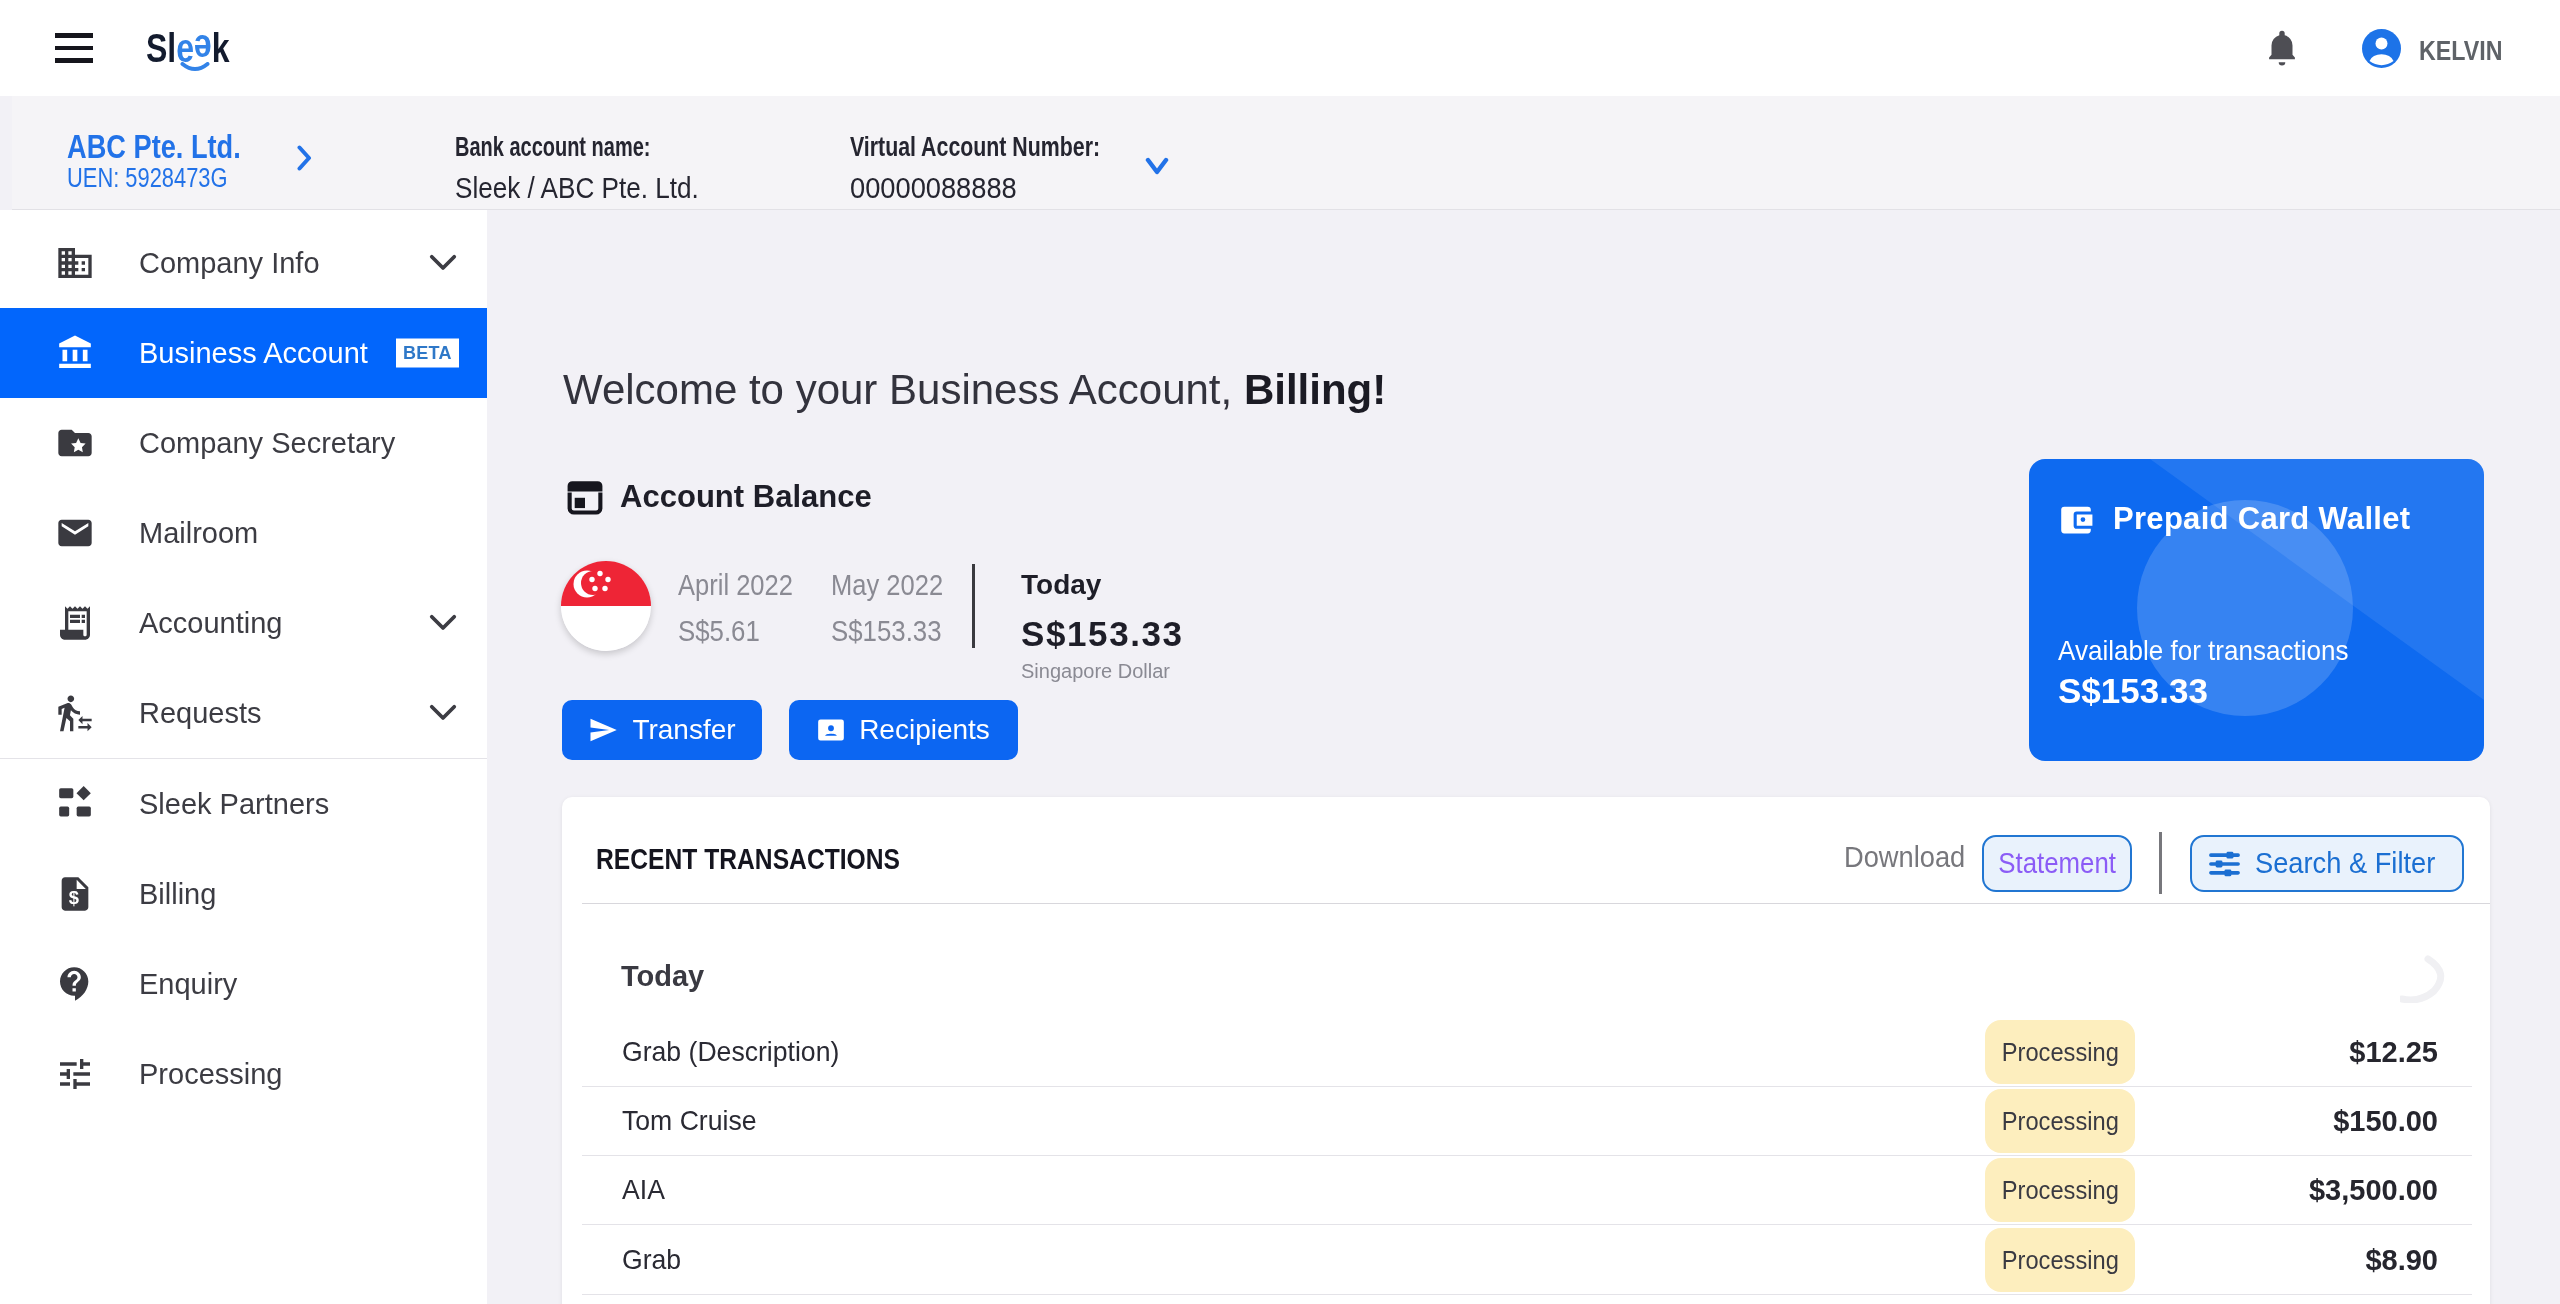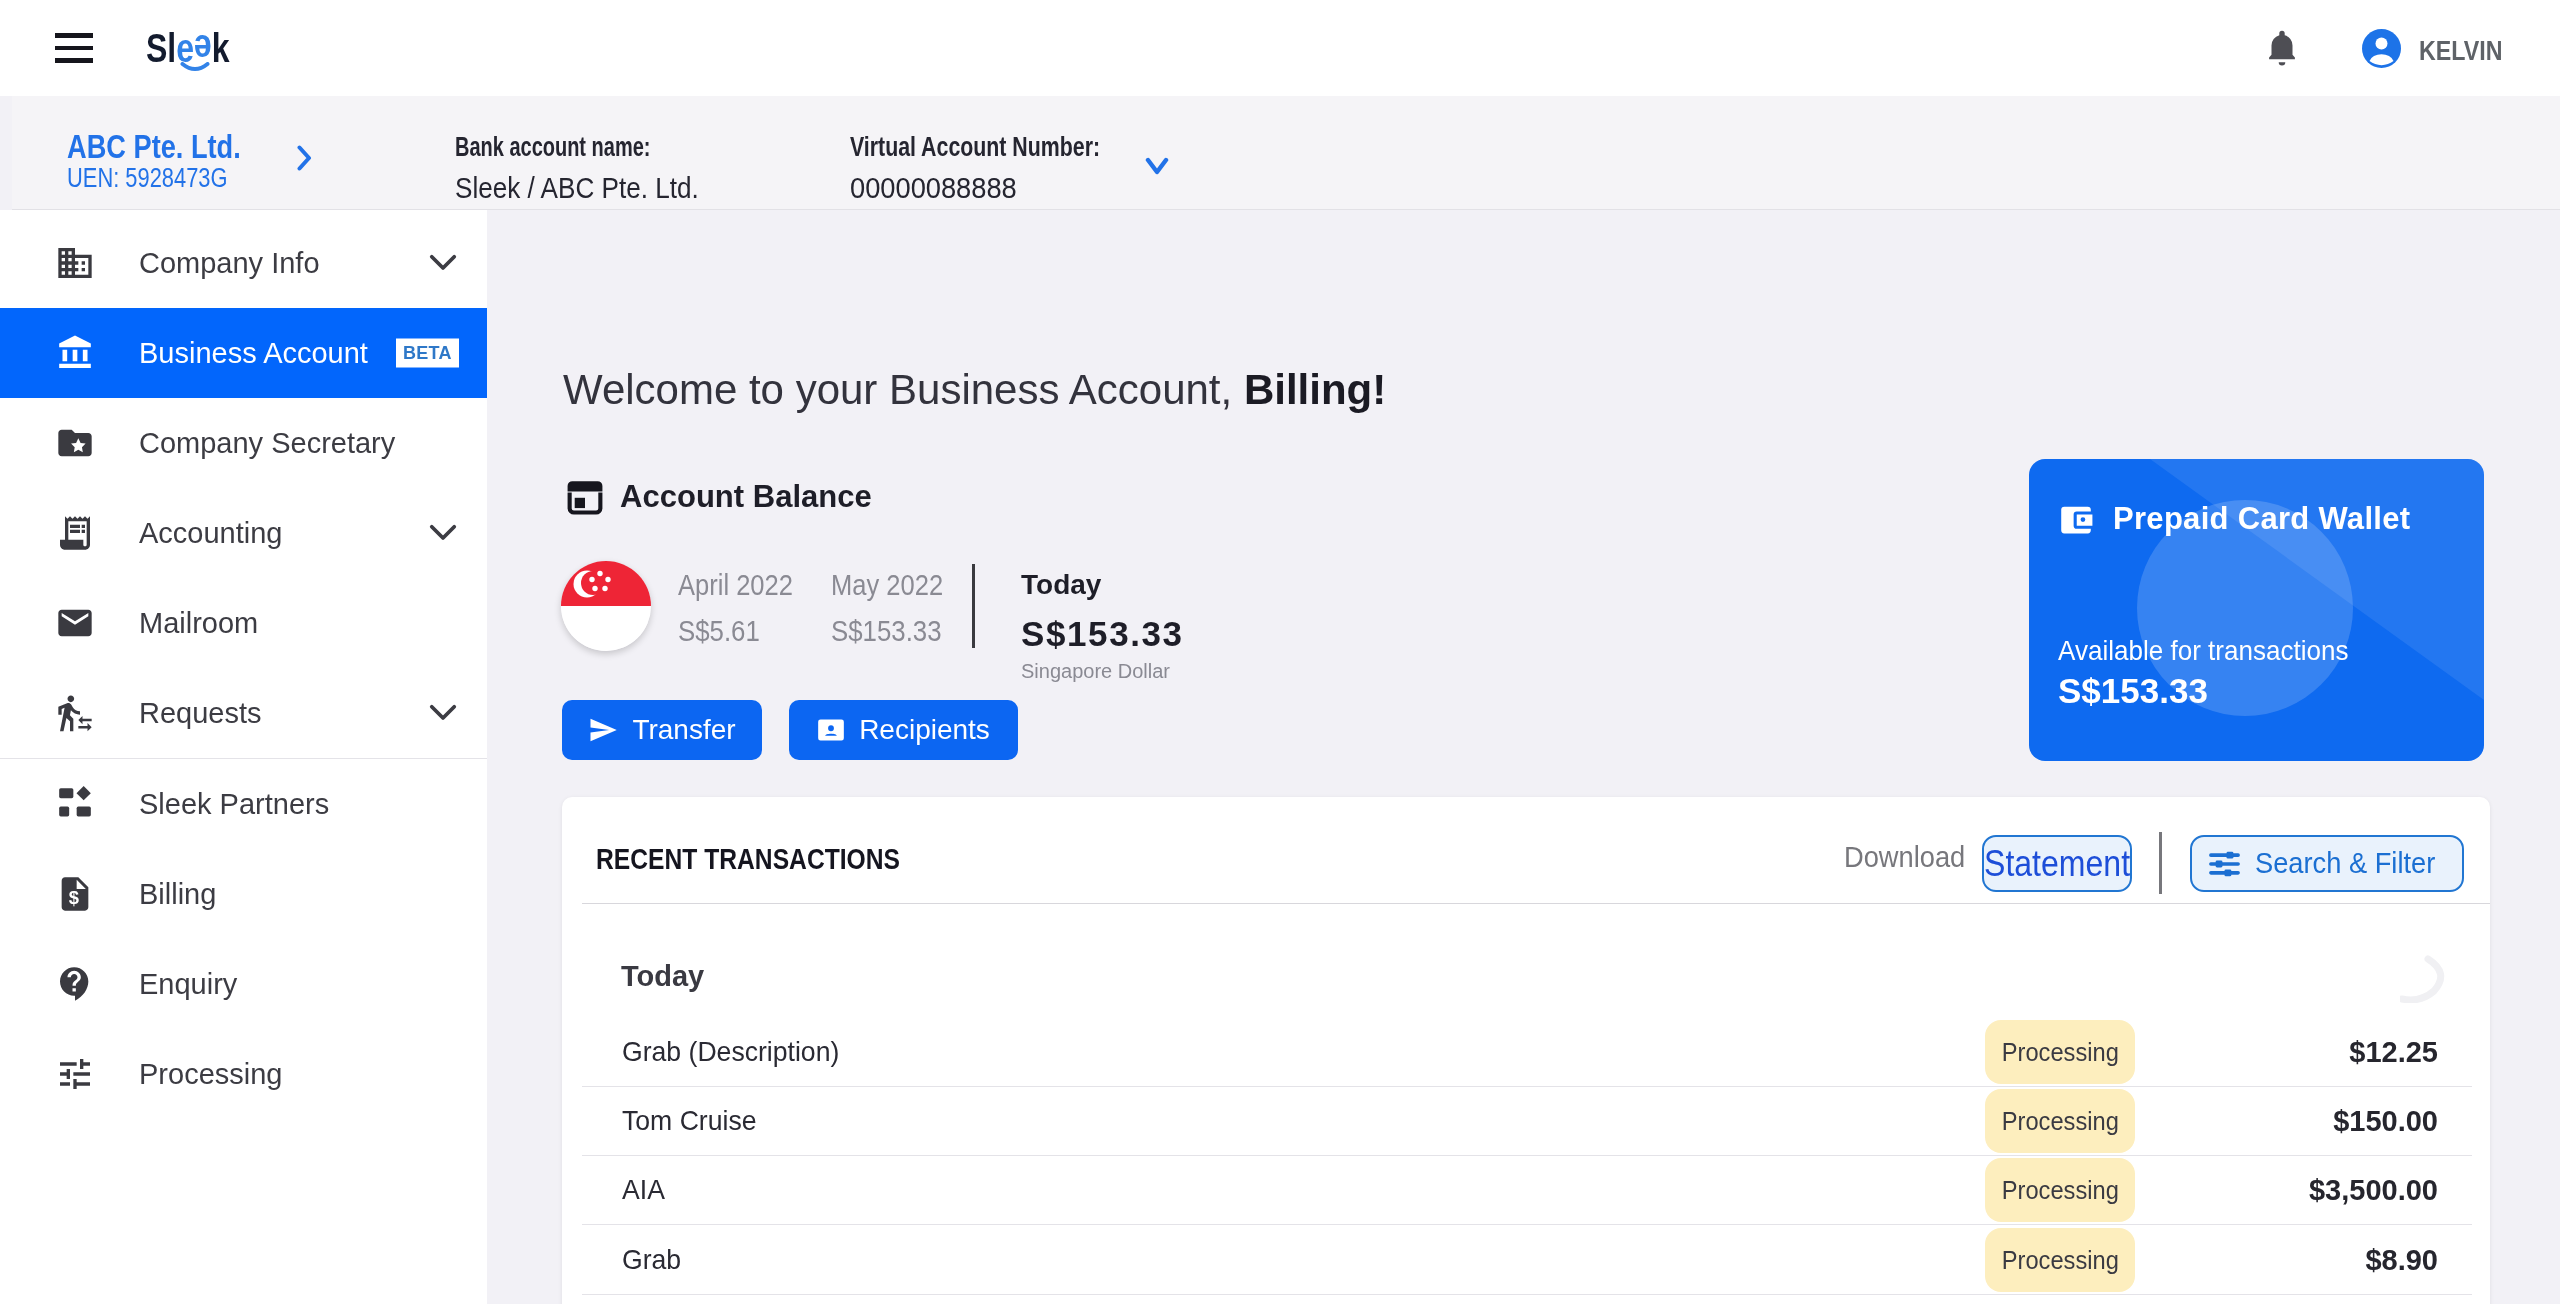--- a/index.html
+++ b/index.html
@@ -57,21 +57,21 @@
 .pcard { position:absolute; left:2029px; top:459px; width:455px; height:302px; border-radius:16px; background:#0e6af0; overflow:hidden; color:#fff; }
 .pcard .band { position:absolute; left:0; top:0; width:455px; height:302px; background:rgba(255,255,255,0.09); clip-path:polygon(121px 0, 455px 0, 455px 241px); }
 .pcard .circ { position:absolute; left:108px; top:41px; width:216px; height:216px; border-radius:50%; background:rgba(255,255,255,0.17); }
 .pcard .hd { position:absolute; left:84px; top:42px; font-size:31px; font-weight:bold; letter-spacing:0.3px; }
 .pcard .wic { position:absolute; left:29px; top:44px; }
 .pcard .av1 { position:absolute; left:29px; top:176px; font-size:28px; transform:scaleX(0.93); transform-origin:left top; }
 .pcard .av2 { position:absolute; left:29px; top:212px; font-size:35px; font-weight:bold; }
 .txcard { position:absolute; left:562px; top:797px; width:1928px; height:600px; background:#ffffff; border-radius:10px; box-shadow:0 1px 4px rgba(0,0,0,0.08); }
 .txhead { position:absolute; left:34px; top:46px; font-size:29px; font-weight:bold; color:#15151f; transform:scaleX(0.85); transform-origin:left top; }
 .dl { position:absolute; left:1282px; top:44px; font-size:29px; color:#77777c; transform:scaleX(0.94); transform-origin:left top; }
-.stbtn { position:absolute; left:1420px; top:38px; width:150px; height:57px; border:2px solid #2176d2; border-radius:14px; color:#1d4ed8; font-size:36px; display:flex; align-items:center; justify-content:center; background:#e9f2fc; }
+.stbtn { position:absolute; left:1420px; top:38px; width:150px; height:57px; border:2px solid #2176d2; border-radius:14px; color:#8b5cf6; font-size:29px; display:flex; align-items:center; justify-content:center; background:#e9f2fc; }
 .stbtn span { transform:scaleX(0.89); }
 .tdiv { position:absolute; left:1597px; top:35px; width:3px; height:62px; background:#77777c; }
 .sfbtn { position:absolute; left:1628px; top:38px; width:274px; height:57px; border:2px solid #2176d2; border-radius:14px; color:#1b6fd2; font-size:29px; display:flex; align-items:center; justify-content:center; gap:14px; background:#e9f2fc; }
 .sfbtn span { transform:scaleX(0.94); transform-origin:left center; }
 .hrule { position:absolute; left:20px; top:106px; width:1908px; height:1px; background:#d8d7dc; }
 .today-h { position:absolute; left:59px; top:163px; font-size:29px; font-weight:bold; color:#3a3a42; }
 .trow { position:absolute; left:20px; width:1890px; height:69px; border-bottom:1px solid #e4e3e8; }
 .trow .nm { position:absolute; left:40px; top:50%; transform:translateY(-50%) scaleX(0.95); transform-origin:left center; font-size:28px; color:#2a2a33; white-space:nowrap; }
 .trow .pill { position:absolute; left:1403px; top:50%; transform:translateY(-50%); background:#fdeebe; border-radius:16px; font-size:26px; color:#3a3a42; width:150px; height:64px; display:flex; align-items:center; justify-content:center; }
 .trow .pill span { transform:scaleX(0.91); }
@@ -157,37 +157,37 @@
         <svg width="40" height="40" viewBox="0 0 24 24" fill="#3a3a40">
           <path d="M10 4H4c-1.1 0-2 .9-2 2v12c0 1.1.9 2 2 2h16c1.1 0 2-.9 2-2V8c0-1.1-.9-2-2-2h-8l-2-2z"></path>
           <path d="M14 9.2 l1.35 2.73 3.01.44-2.18 2.12.51 3-2.69-1.42-2.69 1.42.51-3-2.18-2.12 3.01-.44z" fill="#fff"></path>
         </svg>
       </div>
       <div class="tx">Company Secretary</div>
     </div>
   <div class="mitem">
       <div class="ic">
         <svg width="40" height="40" viewBox="0 0 24 24" fill="#3a3a40">
+          <path d="M20 4H4c-1.1 0-2 .9-2 2v12c0 1.1.9 2 2 2h16c1.1 0 2-.9 2-2V6c0-1.1-.9-2-2-2zm0 4-8 5-8-5V6l8 5 8-5v2z"></path>
+        </svg>
+      </div>
+      <div class="tx">Mailroom</div>
+    </div>
+  <div class="mitem">
+      <div class="ic">
+        <svg width="40" height="40" viewBox="0 0 24 24" fill="#3a3a40">
           <path d="M19.5 3.5 18 2l-1.5 1.5L15 2l-1.5 1.5L12 2l-1.5 1.5L9 2 7.5 3.5 6 2v14H3v3c0 1.66 1.34 3 3 3h12c1.66 0 3-1.34 3-3V2l-1.5 1.5zM19 19c0 .55-.45 1-1 1s-1-.45-1-1v-3H8V5h11v14zM9 7h6v2H9zm7 0h2v2h-2zM9 10h6v2H9zm7 0h2v2h-2z"></path>
         </svg>
       </div>
       <div class="tx">Accounting</div>
       <div class="cv">
         <svg width="30" height="20" viewBox="0 0 24 16">
           <path d="M3 3 L12 12 L21 3" stroke="#3c3c43" stroke-width="3" fill="none" stroke-linecap="round" stroke-linejoin="round"></path>
         </svg>
       </div>
-    </div>
-  <div class="mitem">
-      <div class="ic">
-        <svg width="40" height="40" viewBox="0 0 24 24" fill="#3a3a40">
-          <path d="M20 4H4c-1.1 0-2 .9-2 2v12c0 1.1.9 2 2 2h16c1.1 0 2-.9 2-2V6c0-1.1-.9-2-2-2zm0 4-8 5-8-5V6l8 5 8-5v2z"></path>
-        </svg>
-      </div>
-      <div class="tx">Mailroom</div>
     </div>
   <div class="mitem">
       <div class="ic">
         <svg width="40" height="40" viewBox="0 0 24 24" fill="#3a3a40">
           <path d="M16.49 15.5v-1.75L14 16.25l2.49 2.5V17H22v-1.5zm3.02 4.25H14v1.5h5.51V23L22 20.5 19.51 18zM9.5 5.5c1.1 0 2-.9 2-2s-.9-2-2-2-2 .9-2 2 .9 2 2 2zM5.75 8.9 3 23h2.1l1.75-8L9 17v6h2v-7.55L8.95 13.4l.6-3C10.85 12 12.8 13 15 13v-2c-1.85 0-3.45-1-4.35-2.45l-.95-1.6C9.35 6.35 8.7 6 8 6c-.25 0-.5.05-.75.15L2 8.3V13h2V9.65l1.75-.75"></path>
         </svg>
       </div>
       <div class="tx">Requests</div>
       <div class="cv">
         <svg width="30" height="20" viewBox="0 0 24 16">

